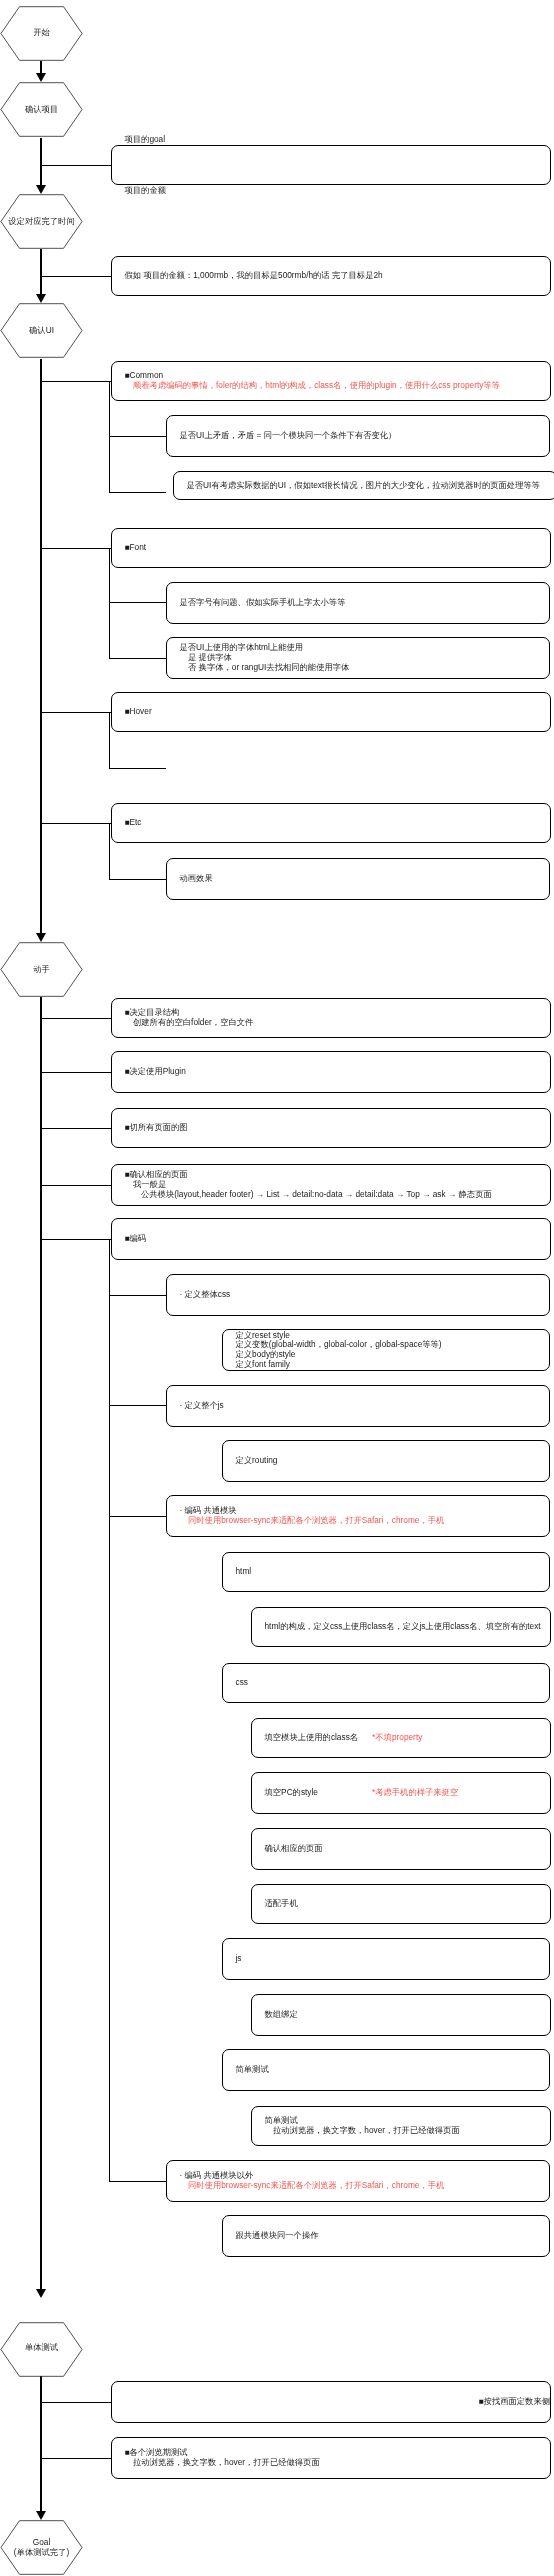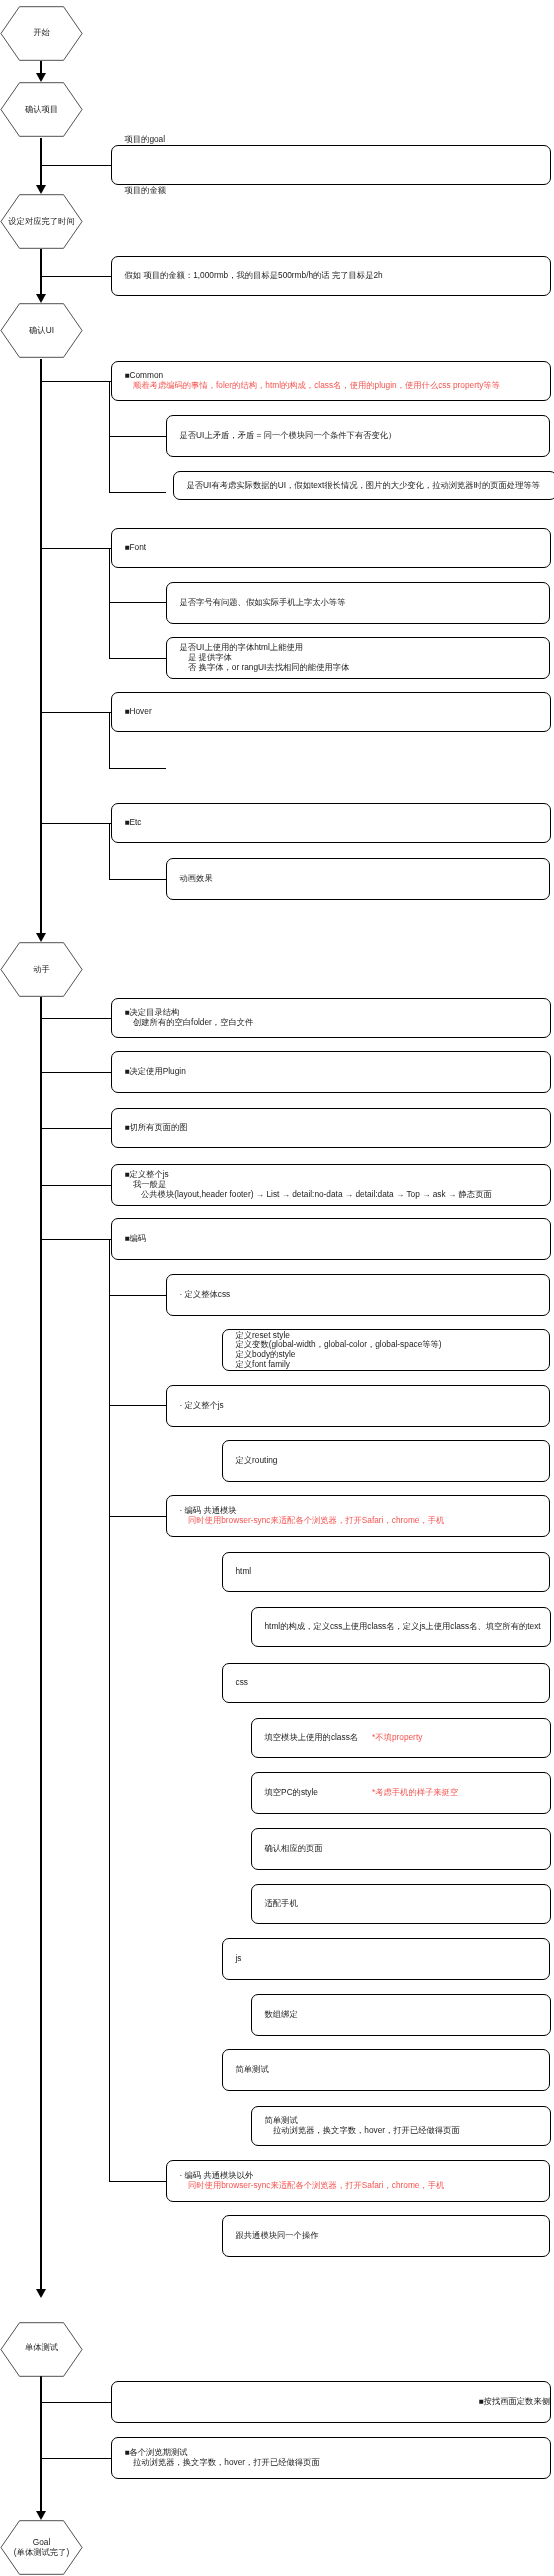--- a/index.html
+++ b/index.html
@@ -127,21 +127,21 @@
       <div class="bline" style="padding-left: 12.5px;">■决定目录结构</div>
       <div class="bline" style="padding-left: 21px;">创建所有的空白folder，空白文件</div>
     </div>
     <div class="box" style="left: 111px; top: 1051px; width: 440px; height: 42px;">
       <div class="bline" style="padding-left: 12.5px;">■决定使用Plugin</div>
     </div>
     <div class="box" style="left: 111px; top: 1108px; width: 440px; height: 40px;">
       <div class="bline" style="padding-left: 12.5px;">■切所有页面的图</div>
     </div>
     <div class="box" style="left: 111px; top: 1164px; width: 440px; height: 42px;">
-      <div class="bline" style="padding-left: 12.5px;">■定义整个js</div>
+      <div class="bline" style="padding-left: 12.5px;">■确认相应的页面</div>
       <div class="bline" style="padding-left: 21px;">我一般是</div>
       <div class="bline" style="padding-left: 29px;">公共模块(layout,header footer) → List → detail:no-data → detail:data → Top → ask → 静态页面</div>
     </div>
     <div class="box" style="left: 111px; top: 1218px; width: 440px; height: 42px;">
       <div class="bline" style="padding-left: 12.5px;">■编码</div>
     </div>
     <div class="box" style="left: 166px; top: 1274px; width: 384px; height: 42px;">
       <div class="bline" style="padding-left: 12.5px;">· 定义整体css</div>
     </div>
     <div class="box" style="left: 222px; top: 1329px; width: 328px; height: 42px;">

